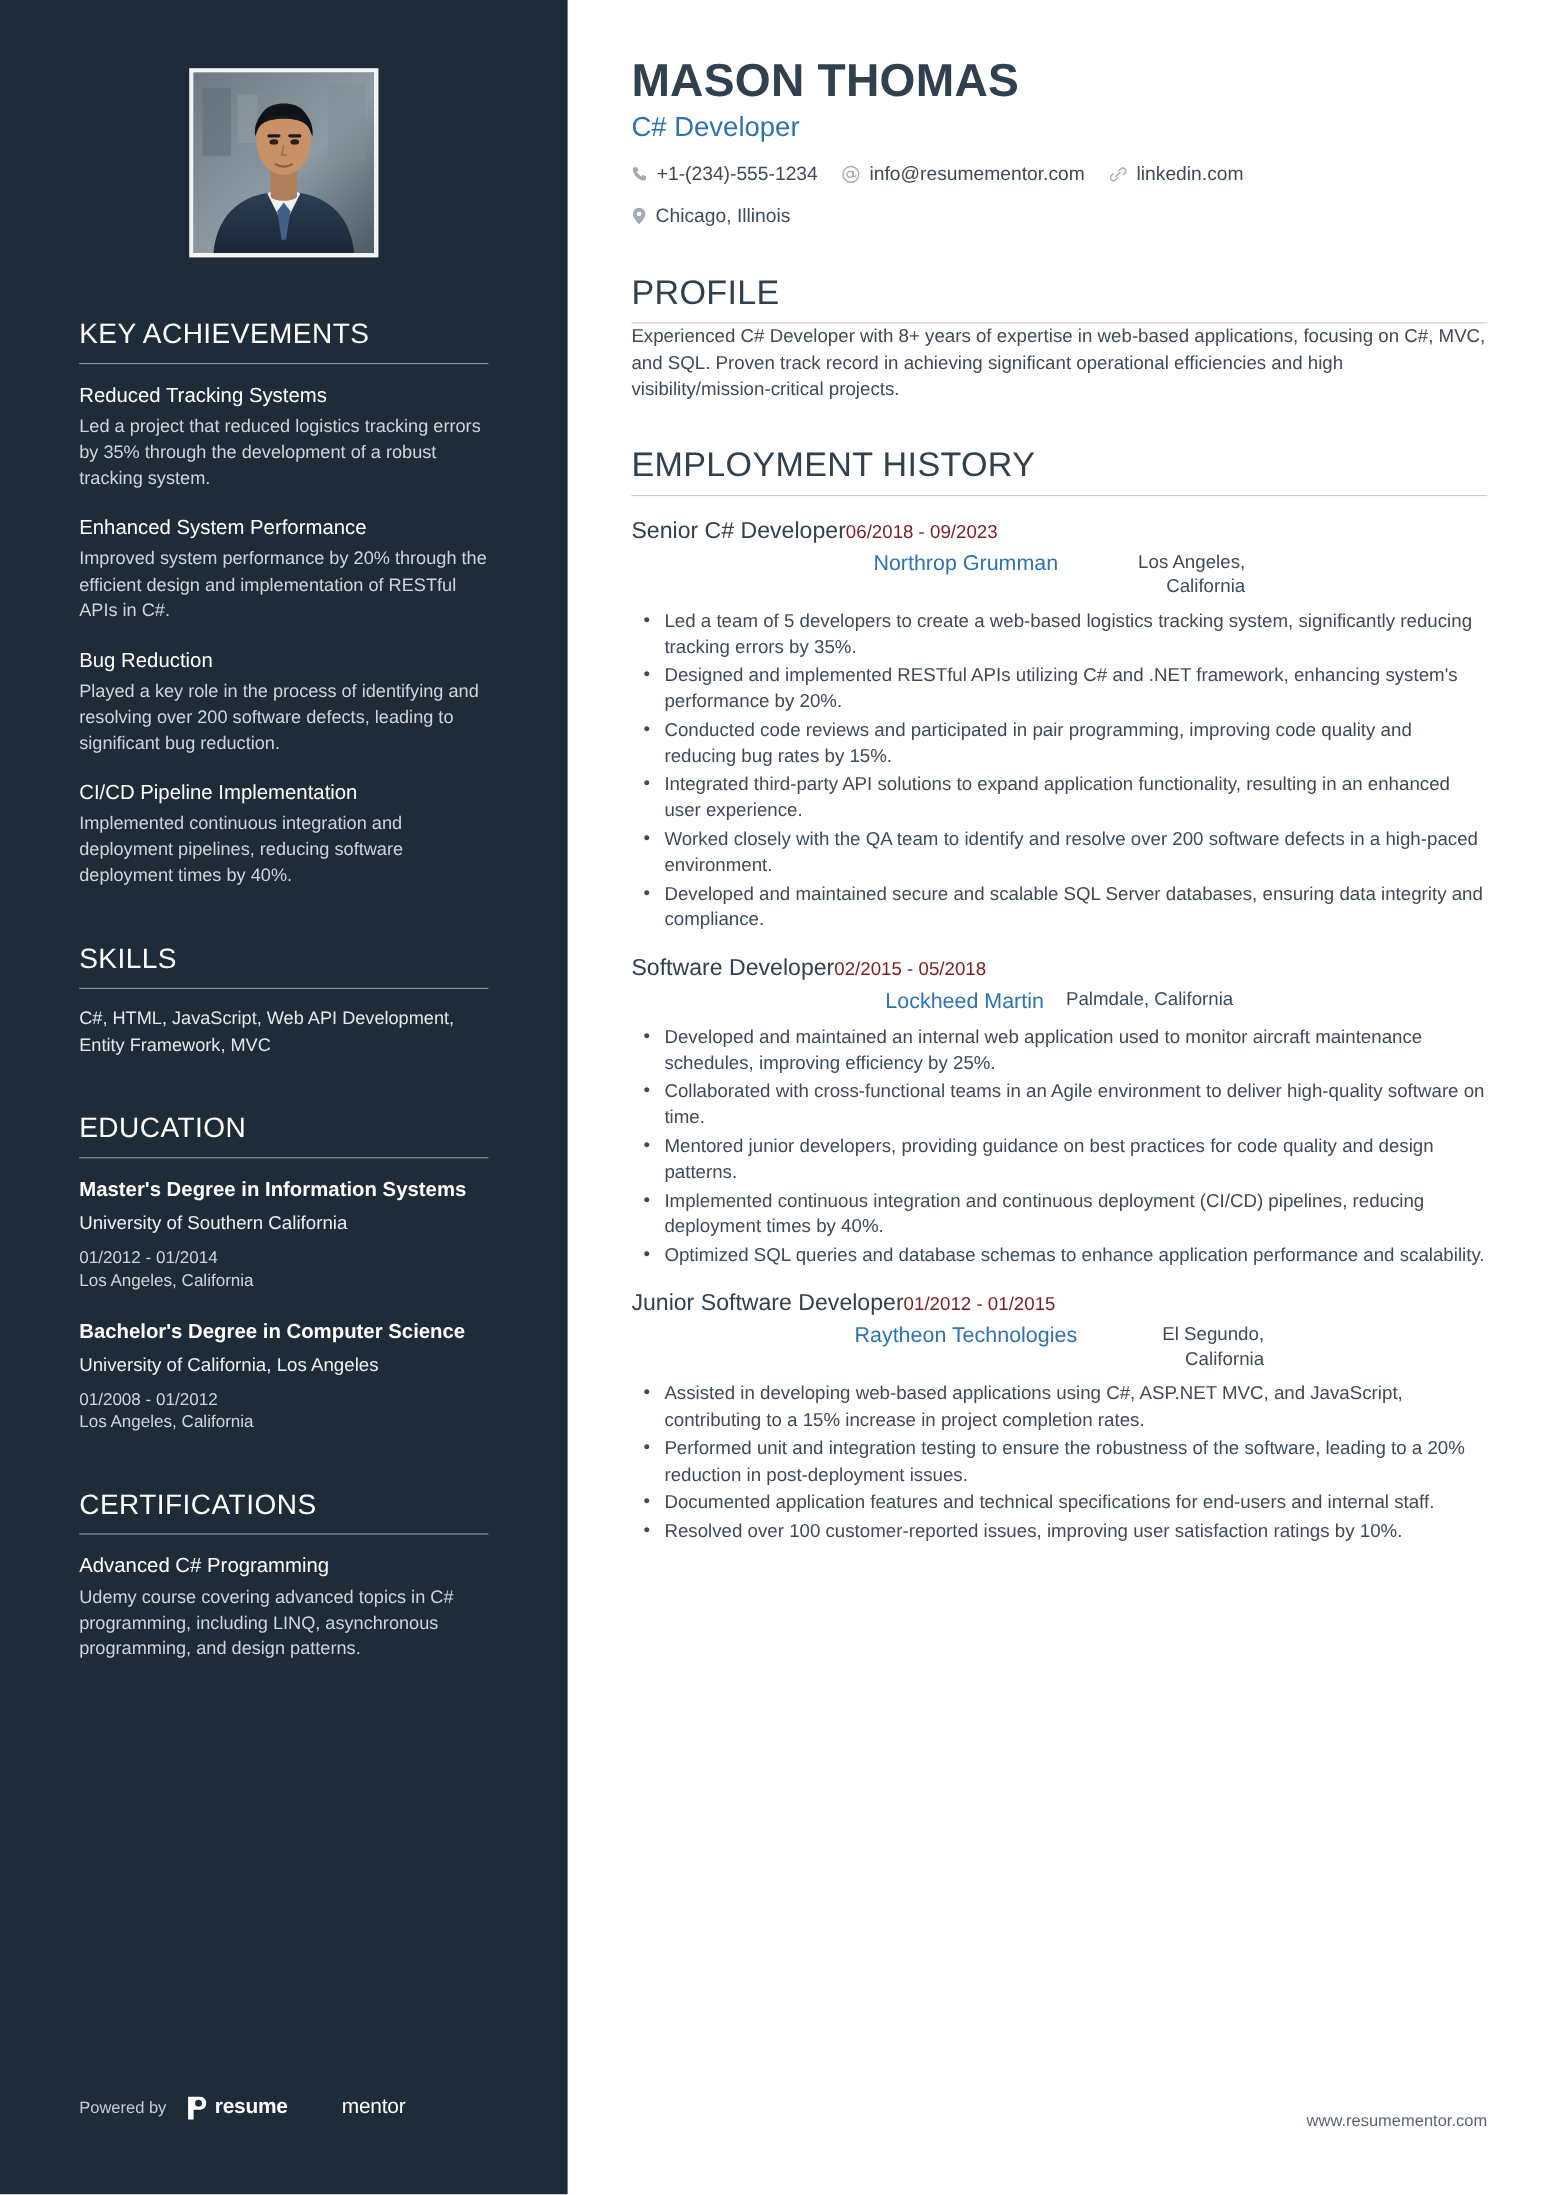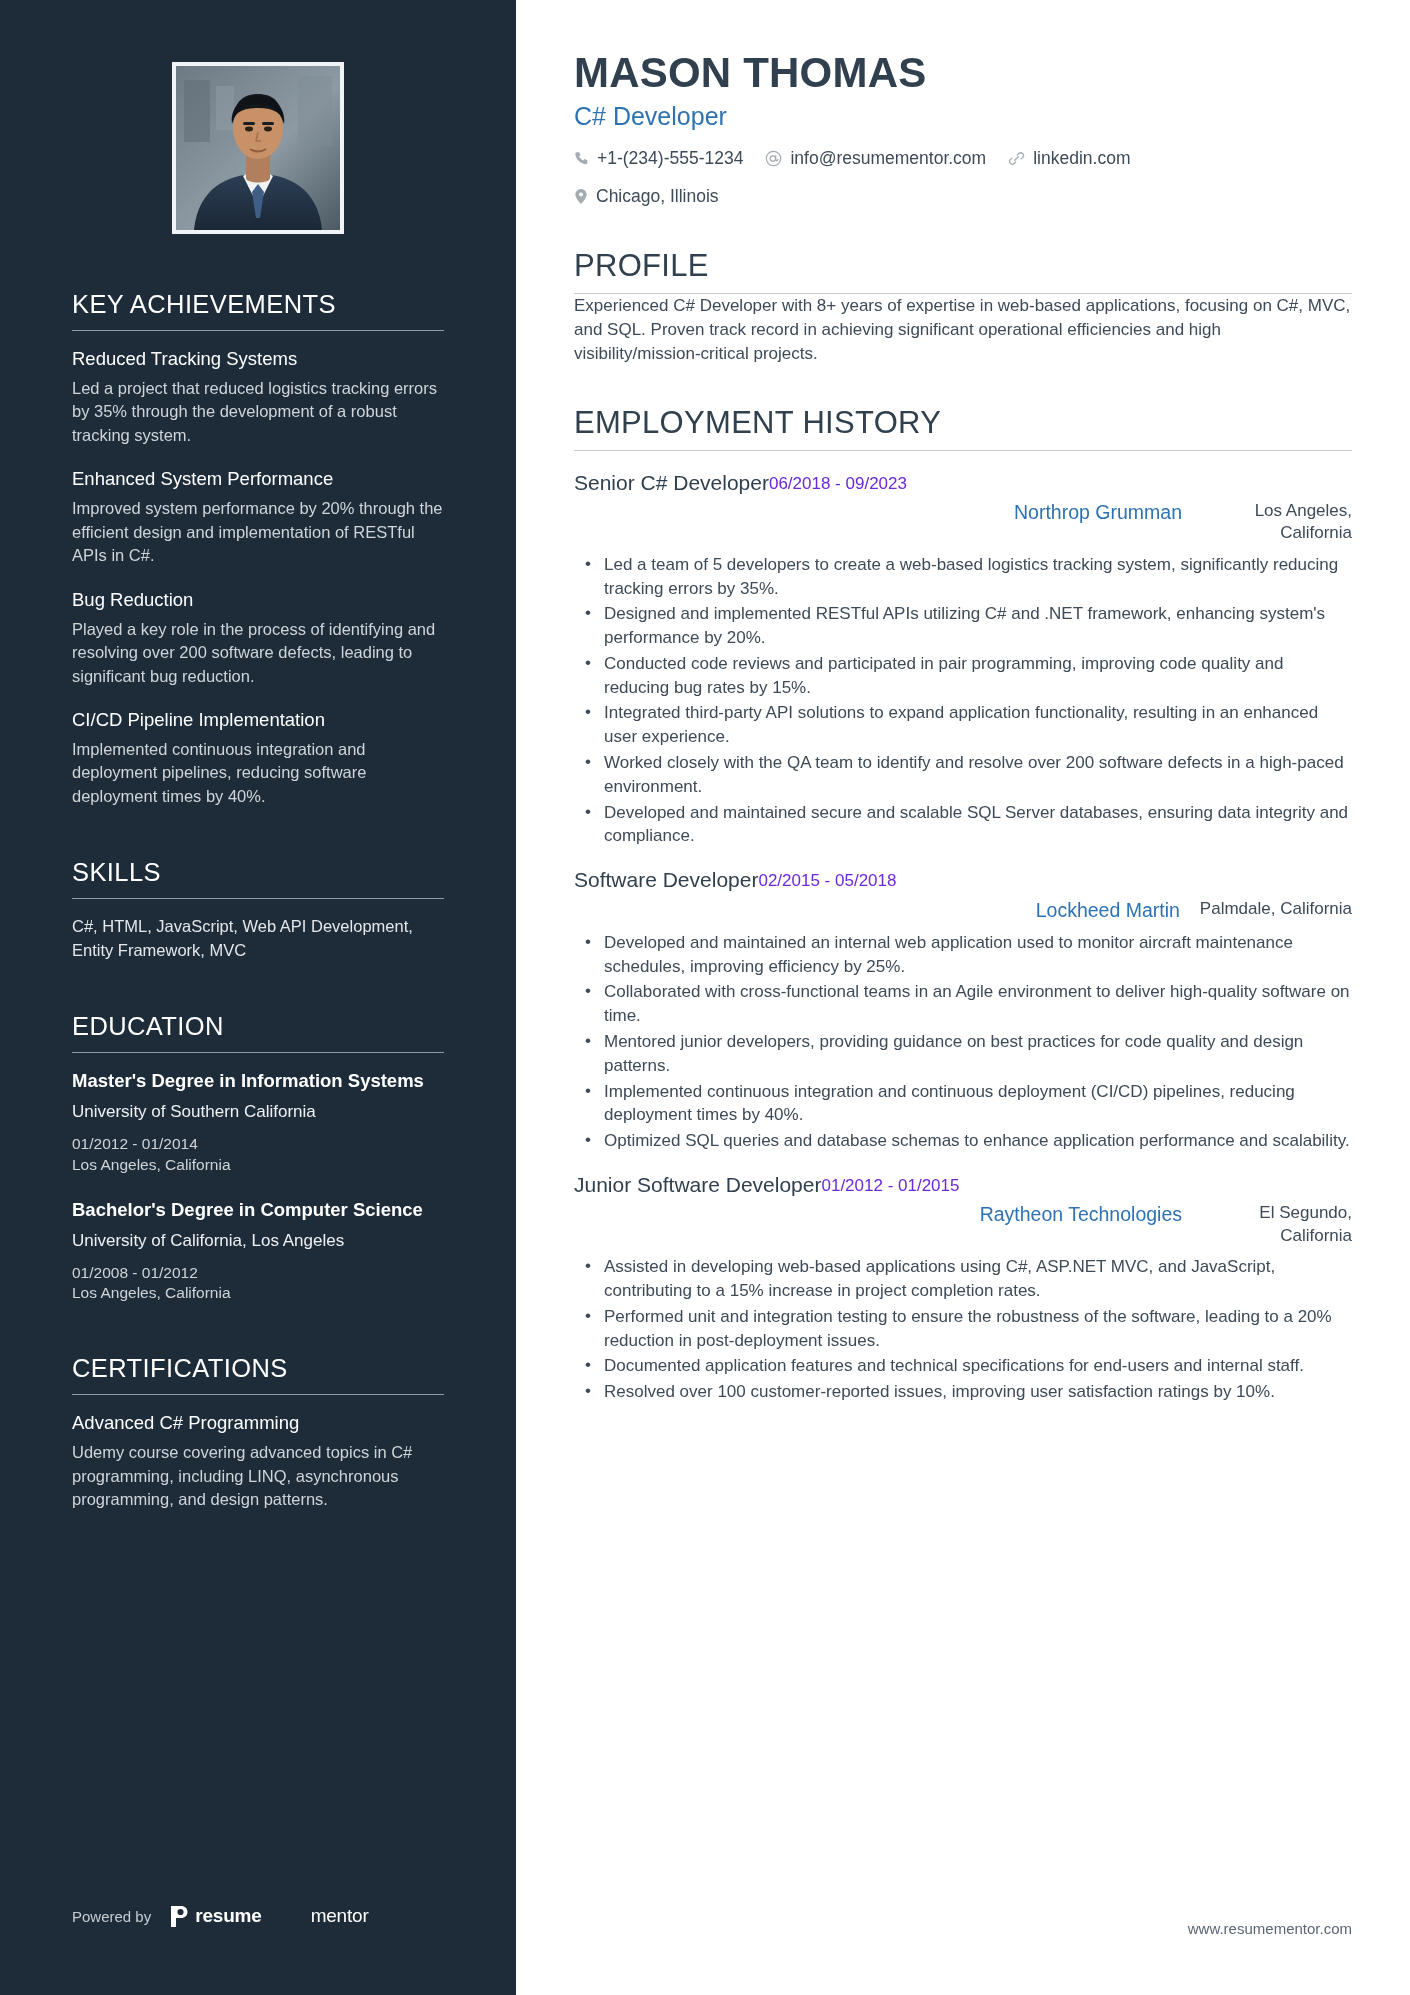--- a/index.html
+++ b/index.html
@@ -169,27 +169,27 @@
     align-items: flex-start;
   }
   .job-title {
     font-size: 21px;
     color: #31404e;
     font-weight: 400;
     line-height: 1.25;
   }
   .job-dates {
     font-size: 17px;
-    color: #6d28d9;
+    color: #7f1d1d;
     white-space: nowrap;
     padding-top: 4px;
   }
   .job-row2 {
     display: flex;
-    justify-content: flex-end;
+    justify-content: center;
     align-items: flex-start;
     gap: 20px;
     margin-top: 4px;
   }
   .job-company {
     font-size: 19.5px;
     color: #2d72b2;
     line-height: 1.3;
   }
   .job-location {

